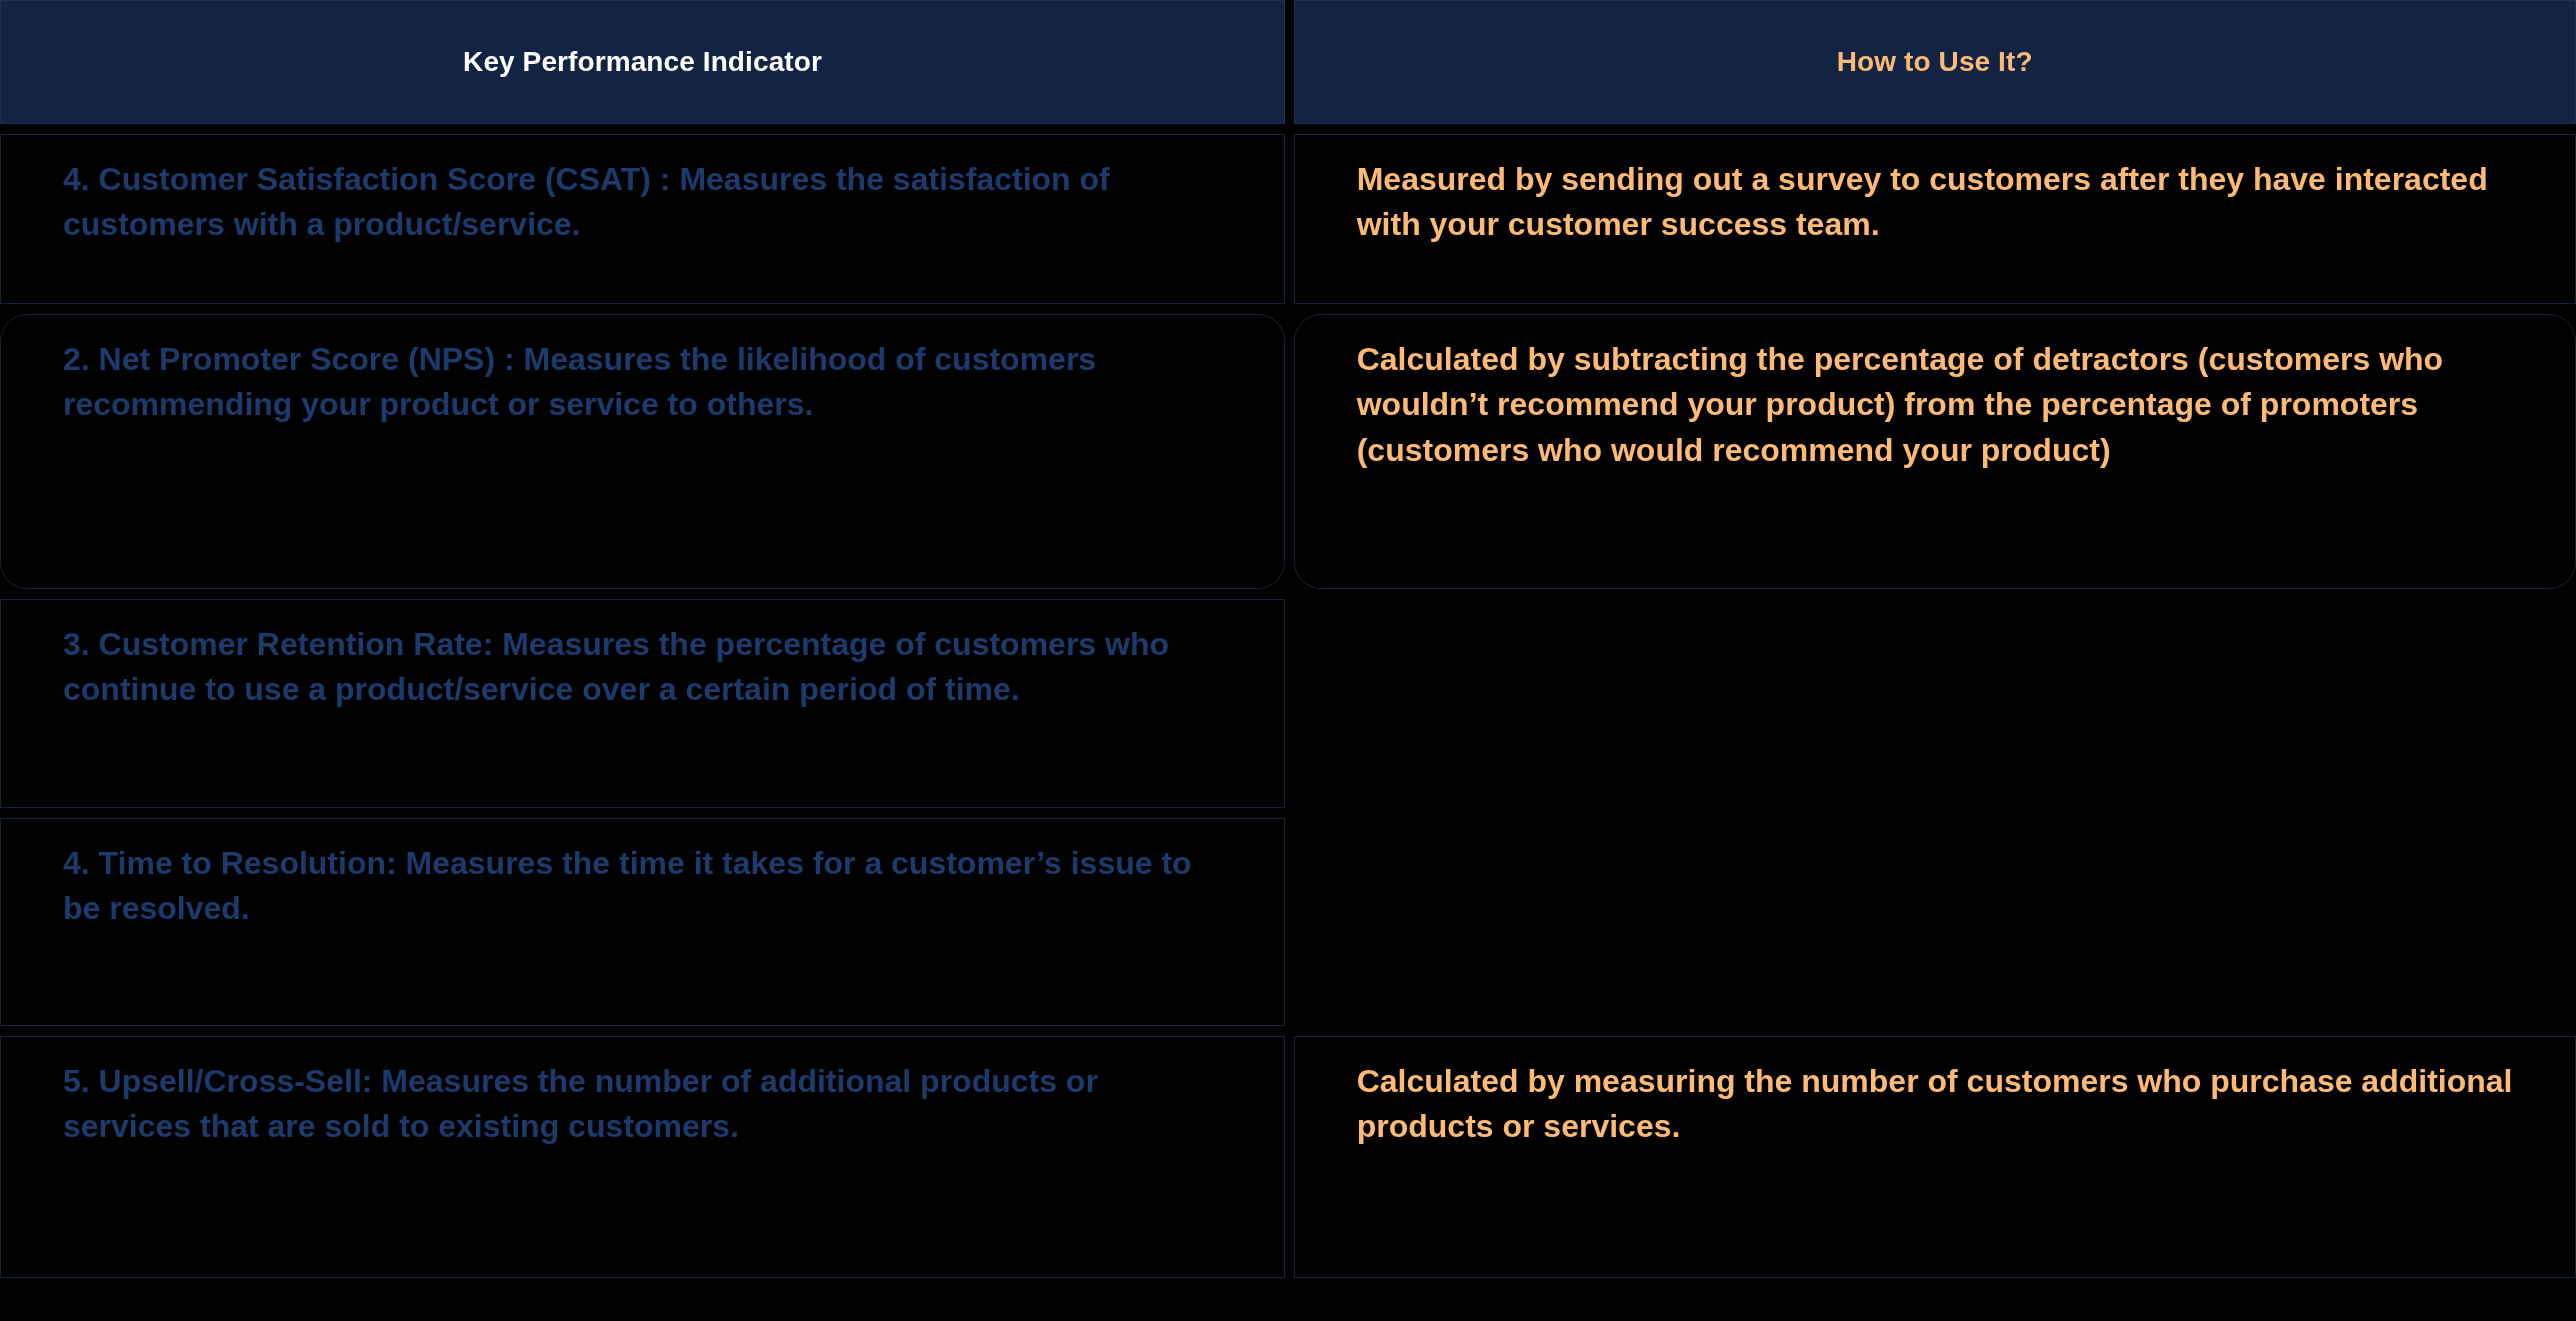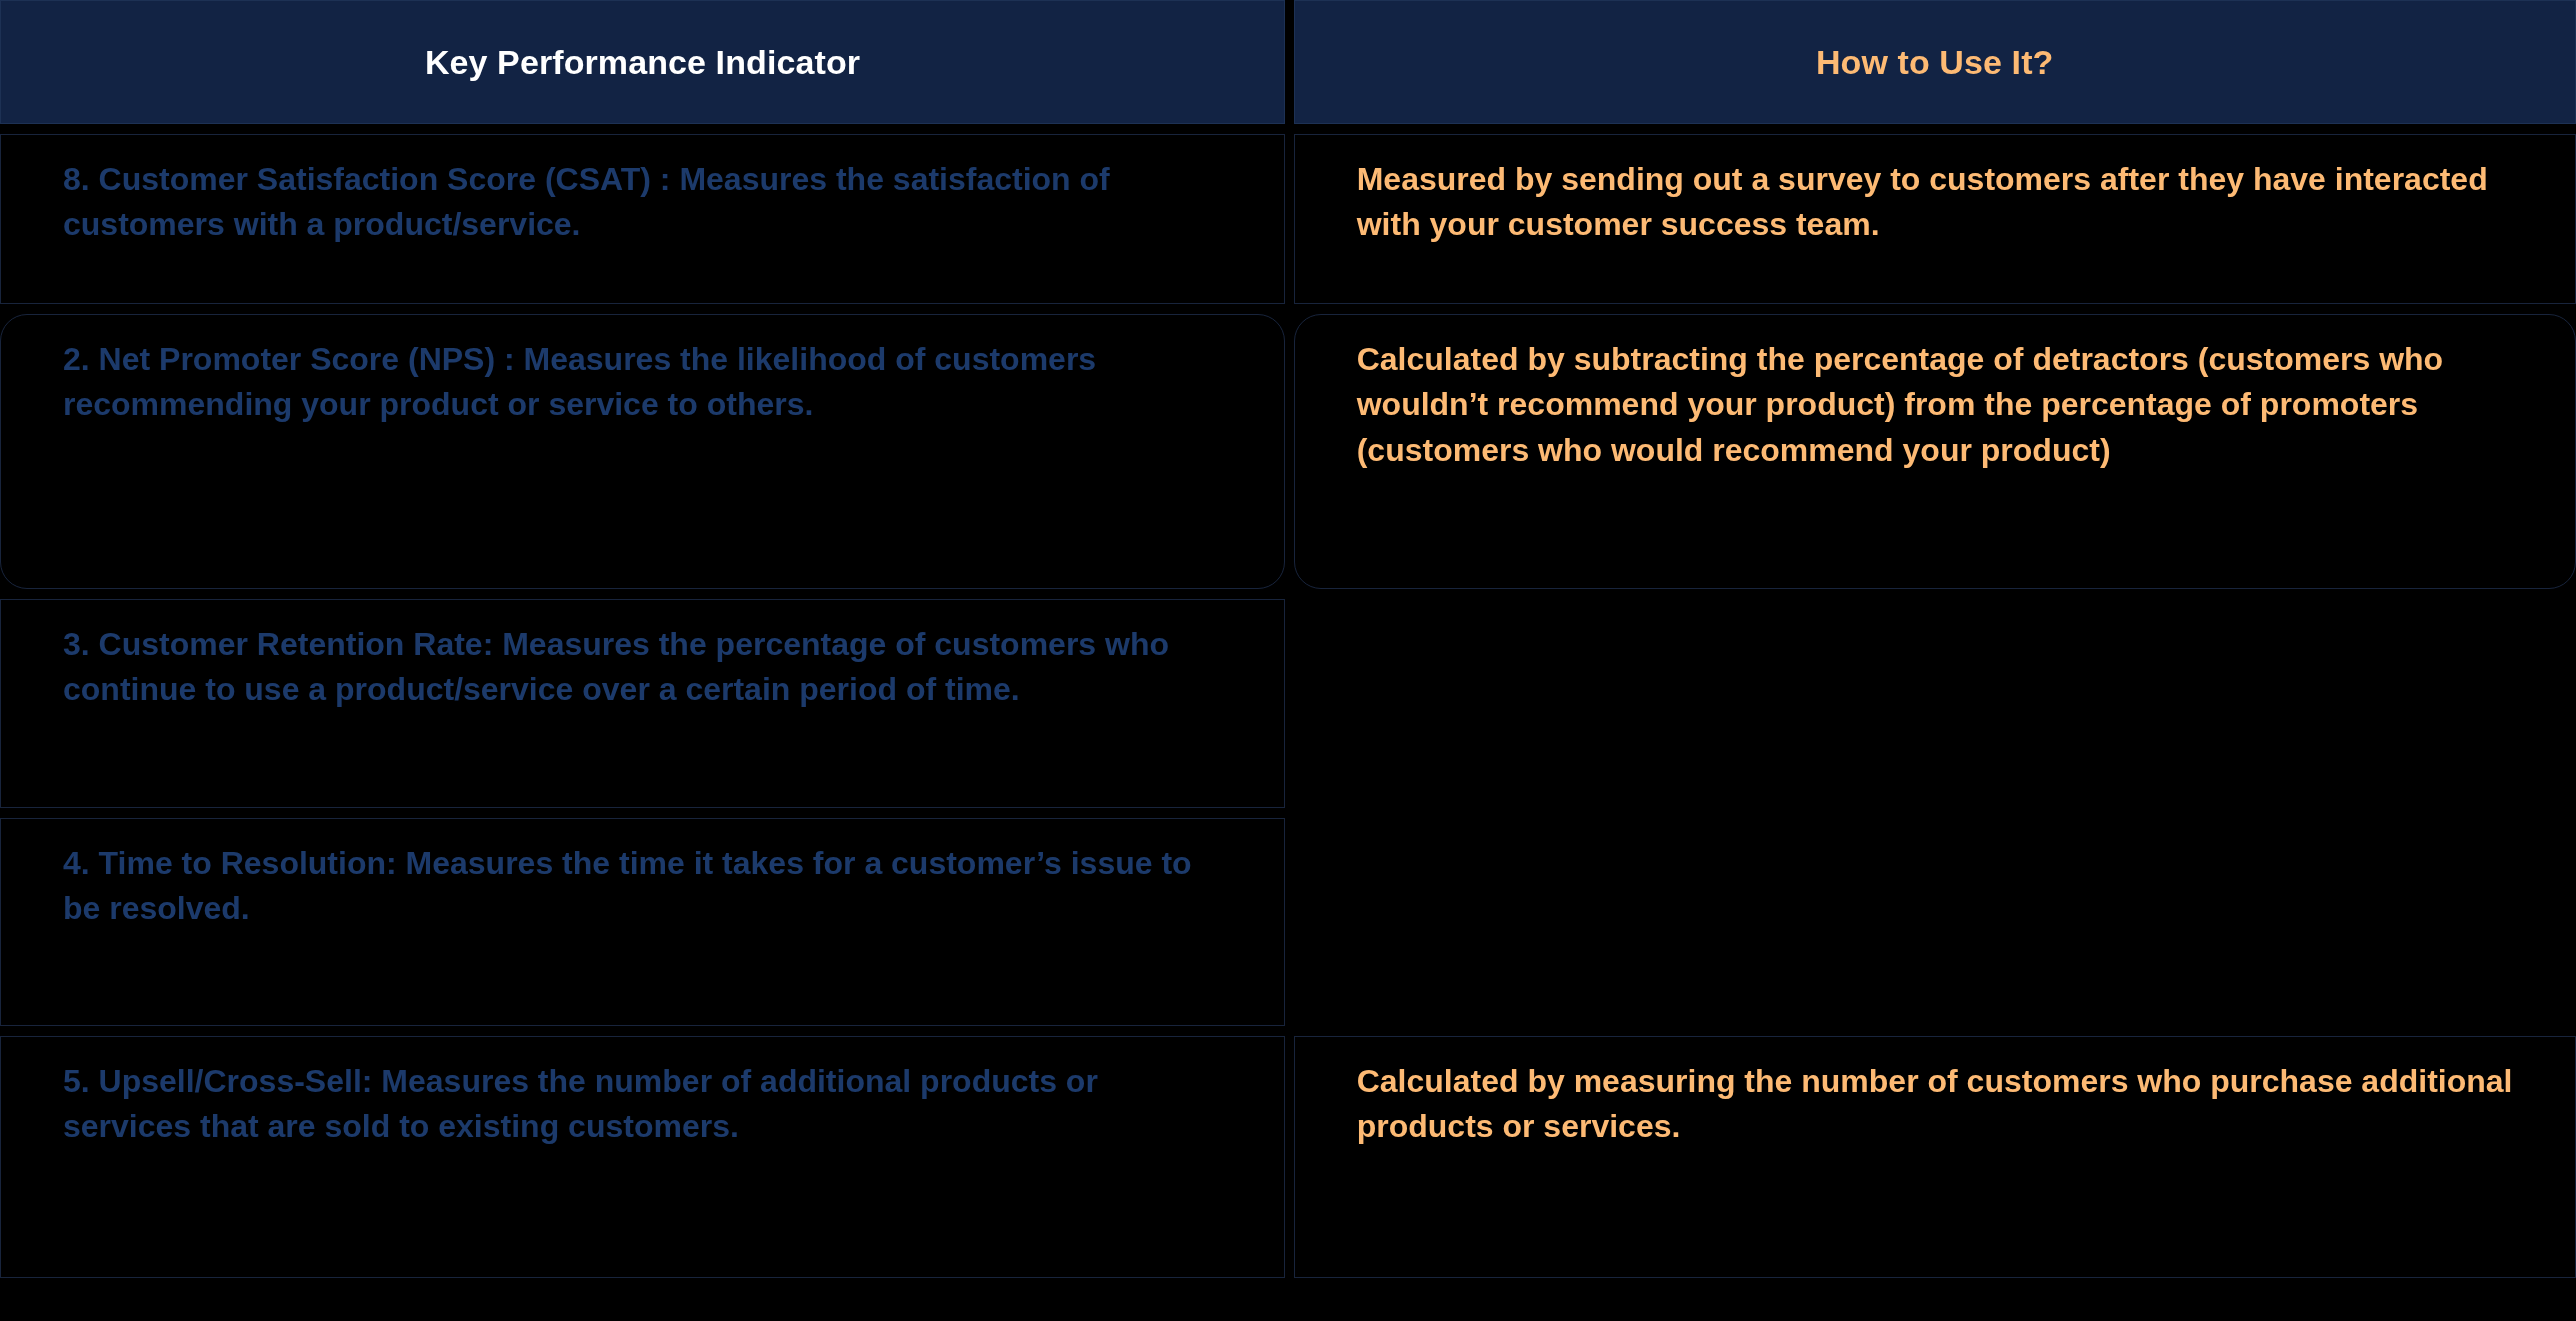--- a/index.html
+++ b/index.html
@@ -28,21 +28,21 @@
   .header-row .cell {
     background: #122344;
     border: 0.7px solid #1d3154;
     display: flex;
     align-items: center;
     justify-content: center;
     height: 124px;
   }
   .header-row .cell-text {
     color: #ffffff;
-    font-size: 34px;
+    font-size: 28px;
     font-weight: 700;
     letter-spacing: 0.1px;
   }
   .cell {
     box-sizing: border-box;
     border: 0.7px solid #18243c;
     background: #000000;
     padding: 21.6px 62px 21.6px 62px;
   }
   .cell.col-kpi {
@@ -85,21 +85,21 @@
     <div class="cell col-kpi">
       <span class="cell-text">Key Performance Indicator</span>
     </div>
     <div class="cell col-how">
       <span class="cell-text">How to Use It?</span>
     </div>
   </div>
 
   <div class="row body-row row-1">
     <div class="cell col-kpi">
-      <span class="cell-text">8. Customer Satisfaction Score (CSAT) : Measures the satisfaction of customers with a product/service.</span>
+      <span class="cell-text">4. Customer Satisfaction Score (CSAT) : Measures the satisfaction of customers with a product/service.</span>
     </div>
     <div class="cell col-how">
       <span class="cell-text">Measured by sending out a survey to customers after they have interacted with your customer success team.</span>
     </div>
   </div>
 
   <div class="row body-row row-2">
     <div class="cell col-kpi">
       <span class="cell-text">2. Net Promoter Score (NPS) : Measures the likelihood of customers recommending your product or service to others.</span>
     </div>

